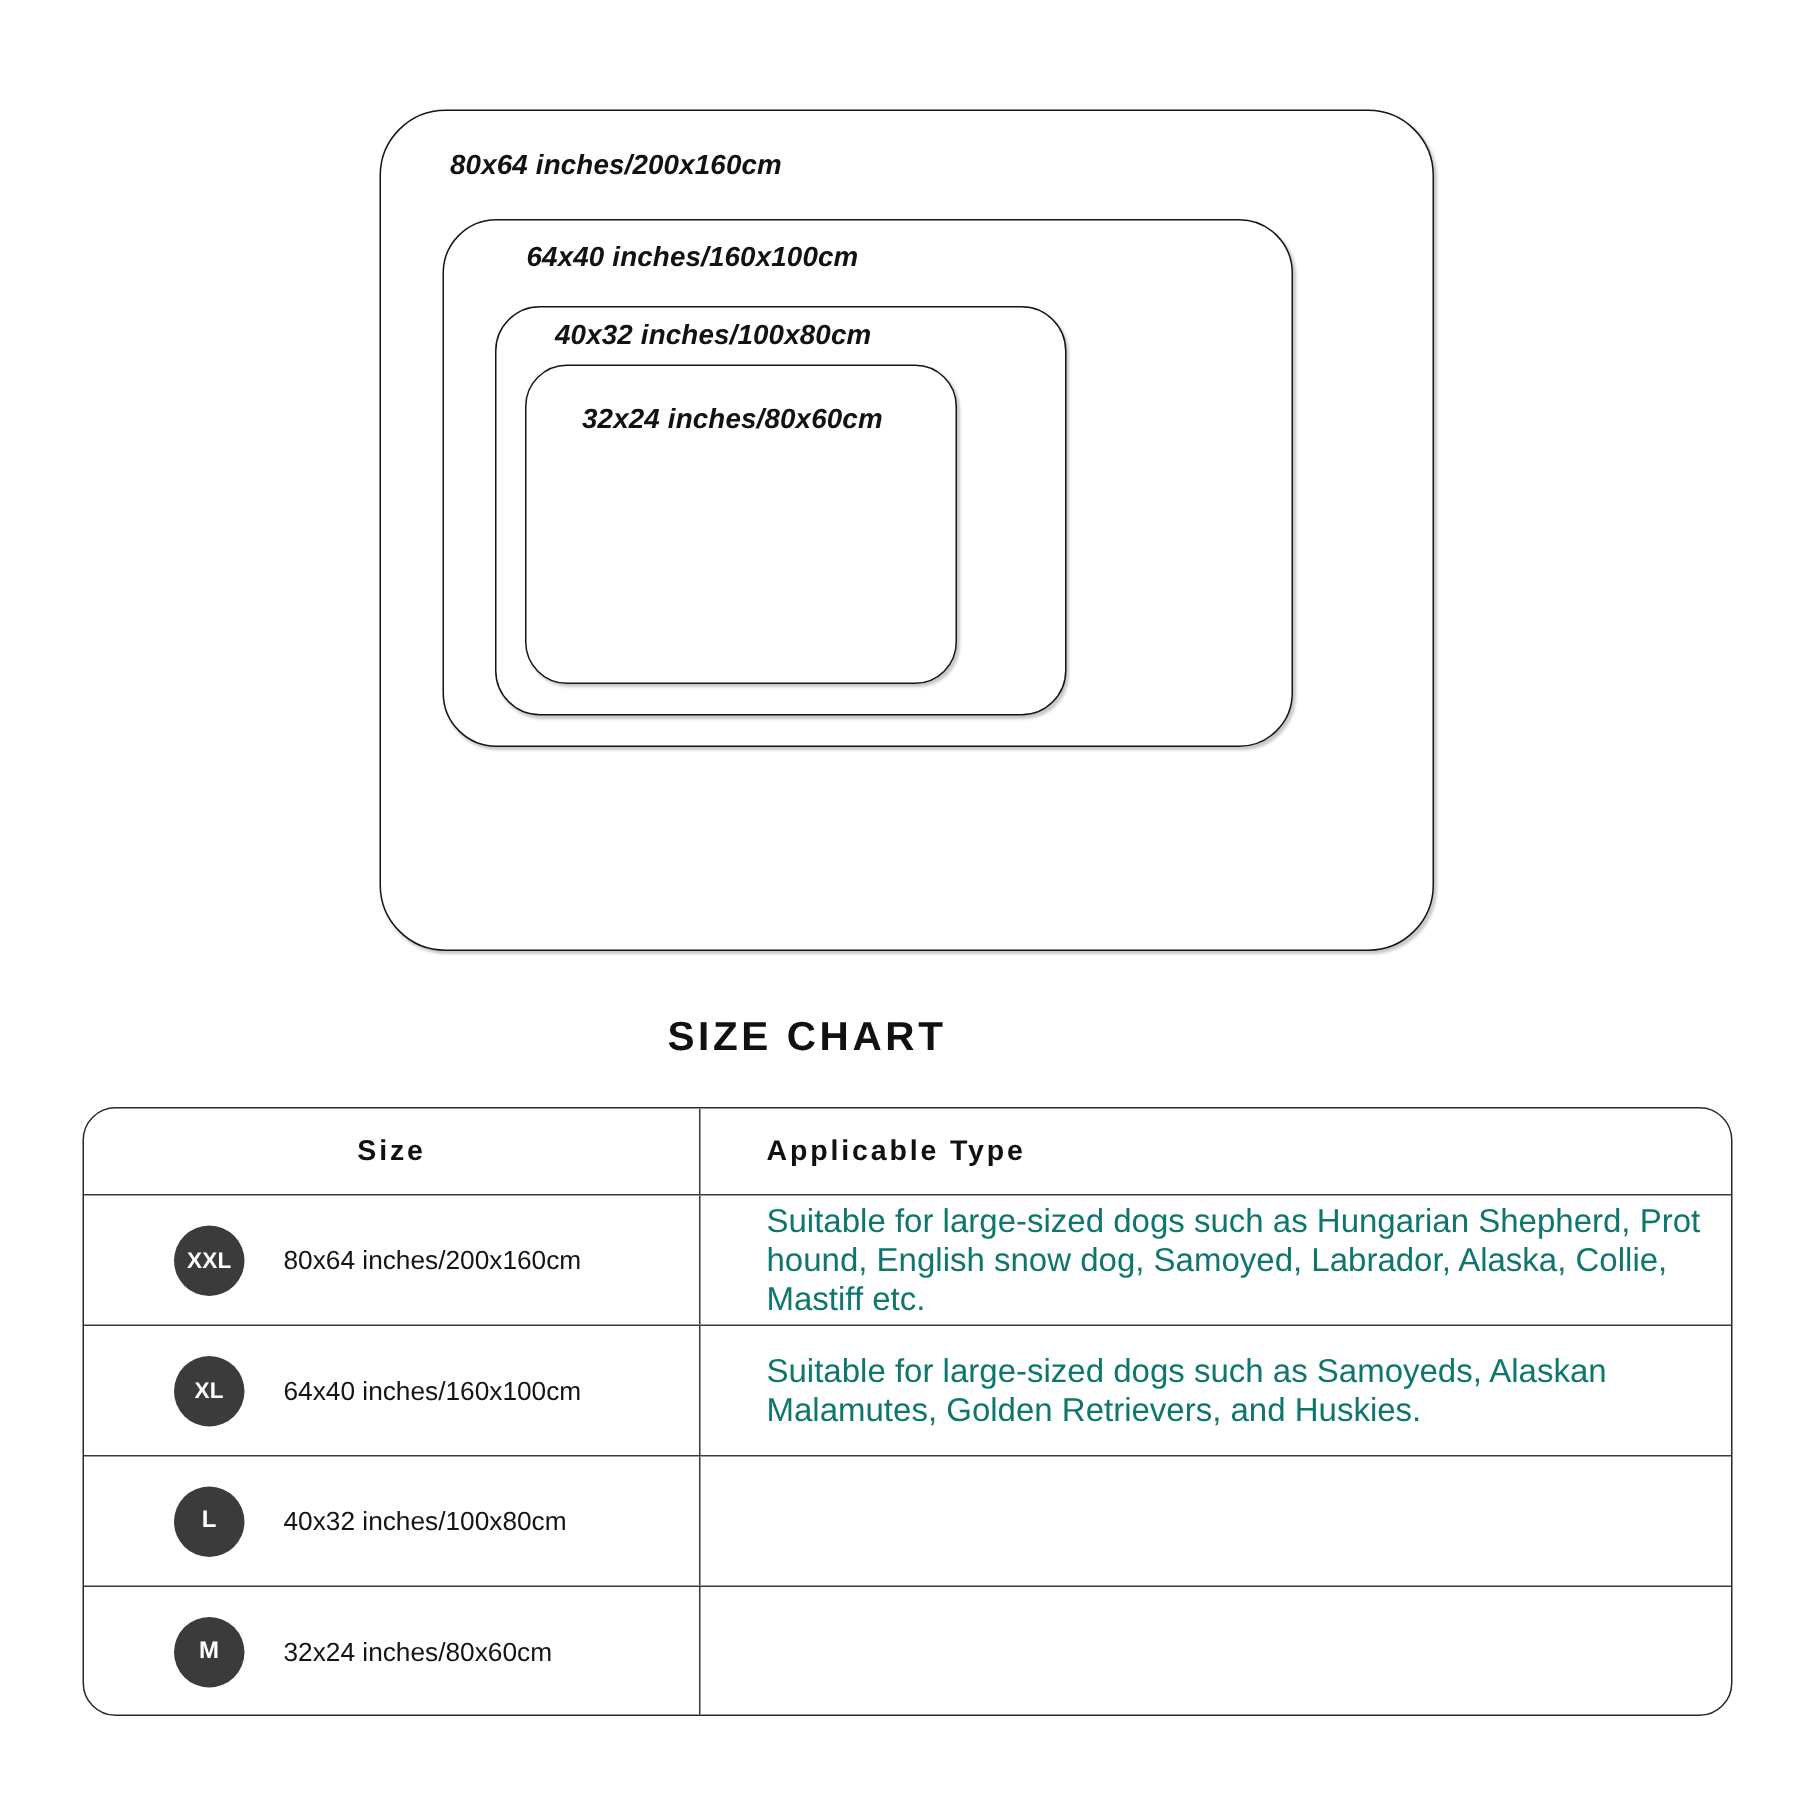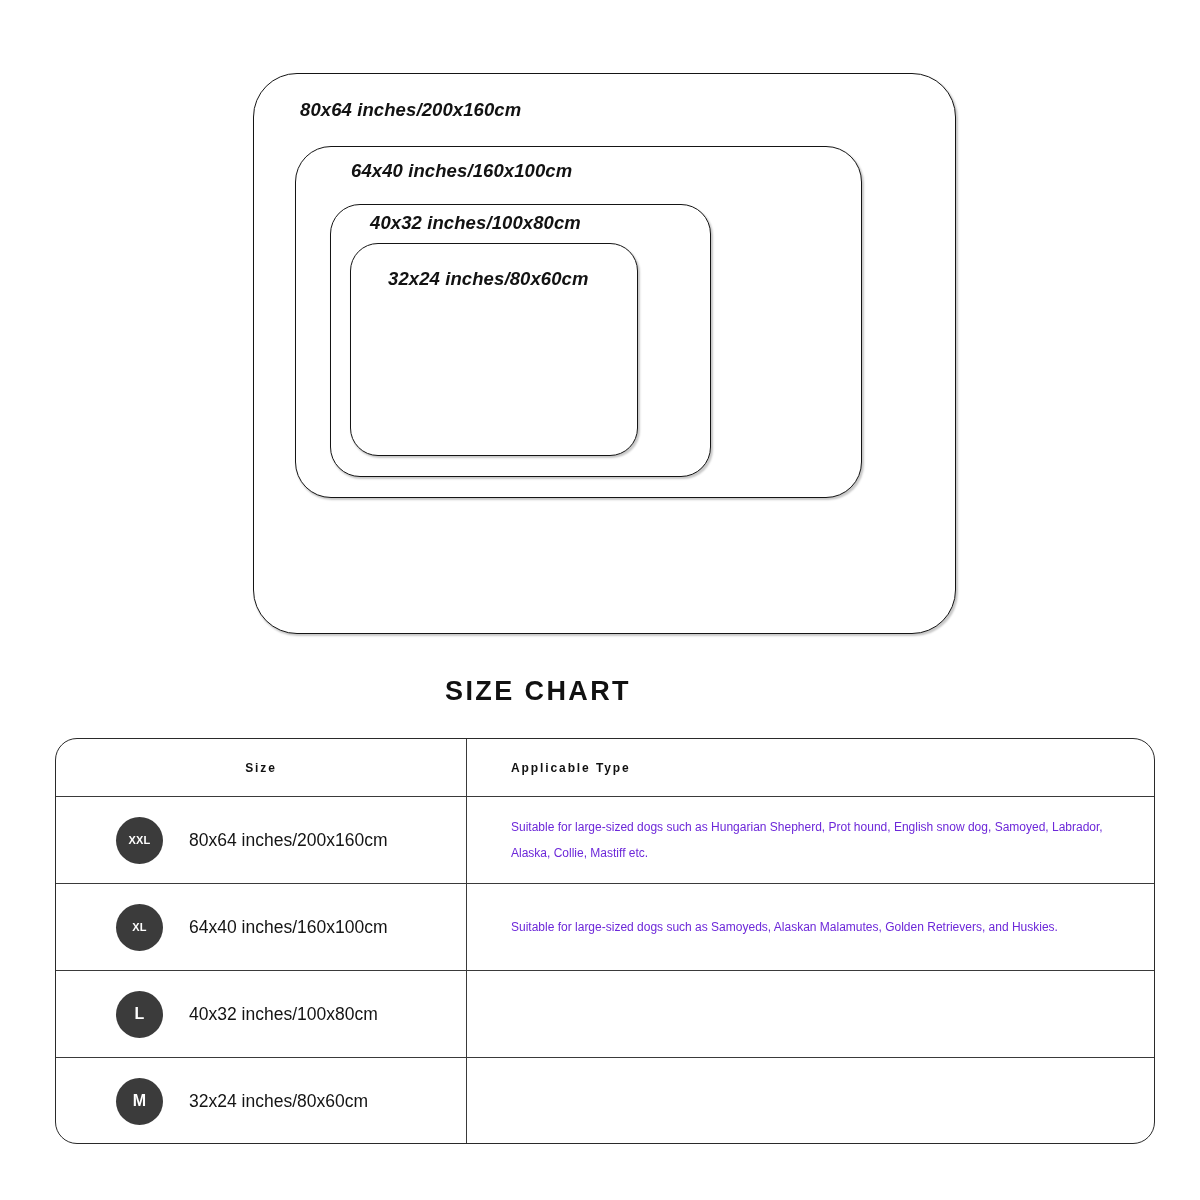--- a/index.html
+++ b/index.html
@@ -100,55 +100,55 @@
     box-sizing: border-box;
     display: flex;
     align-items: center;
     padding-left: 44px;
     padding-right: 20px;
   }
 
   .header-label {
     width: 100%;
     text-align: center;
-    font-size: 12px;
+    font-size: 19px;
     font-weight: 700;
     letter-spacing: 1.9px;
     color: #111111;
   }
   #table-header-row .cell-type .header-label { text-align: left; }
 
   .badge {
     width: 47px;
     height: 47px;
     flex: 0 0 47px;
     border-radius: 50%;
     background: #3b3b3b;
     color: #ffffff;
     display: flex;
     align-items: center;
     justify-content: center;
-    font-size: 11px;
+    font-size: 15px;
     font-weight: 700;
     letter-spacing: 0.2px;
     margin-left: 60px;
   }
   .badge.badge-single { font-size: 16px; }
 
   .size-value {
     margin-left: 26px;
     font-size: 17.5px;
     color: #141414;
     white-space: nowrap;
   }
 
   .type-desc {
-    font-size: 12px;
+    font-size: 22px;
     line-height: 26px;
-    color: #6d28d9;
+    color: #0f766e;
     max-width: 625px;
   }
 </style>
 </head>
 <body>
 
 <div id="diagram">
 
   <div class="size-rect" id="rect-xxl"></div>
   <div class="size-rect" id="rect-xl"></div>

